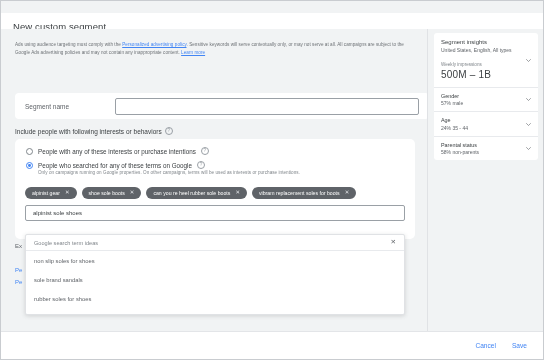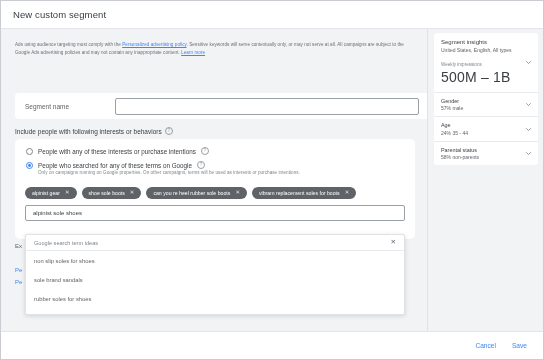--- a/index.html
+++ b/index.html
@@ -22,21 +22,21 @@
     height: 360px;
     background: #f1f3f4;
     box-sizing: border-box;
     border: 1px solid #c9ccd0;
     overflow: hidden;
   }
 
   
   .dialog-header {
     position: absolute;
-    left: 0; top: 0;
+    left: 0; top: 12px;
     width: 100%;
     height: 28px;
     background: #ffffff;
     border-bottom: 1px solid #e3e5e8;
     box-sizing: border-box;
     display: flex;
     align-items: center;
   }
   .dialog-title {
     margin-left: 12px;
@@ -333,21 +333,21 @@
   .insights-sub {
     font-size: 5px;
     color: #5f6368;
   }
   .metric-label {
     font-size: 4.6px;
     color: #80868b;
     margin-top: 9px;
   }
   .metric-value {
-    font-size: 14px;
+    font-size: 10px;
     color: #3c4043;
     margin-top: 2px;
     letter-spacing: .2px;
   }
   .insight-row {
     border-top: 1px solid #e8eaed;
     padding: 5px 7px 5px 7px;
     position: relative;
   }
   .insight-row-title {

